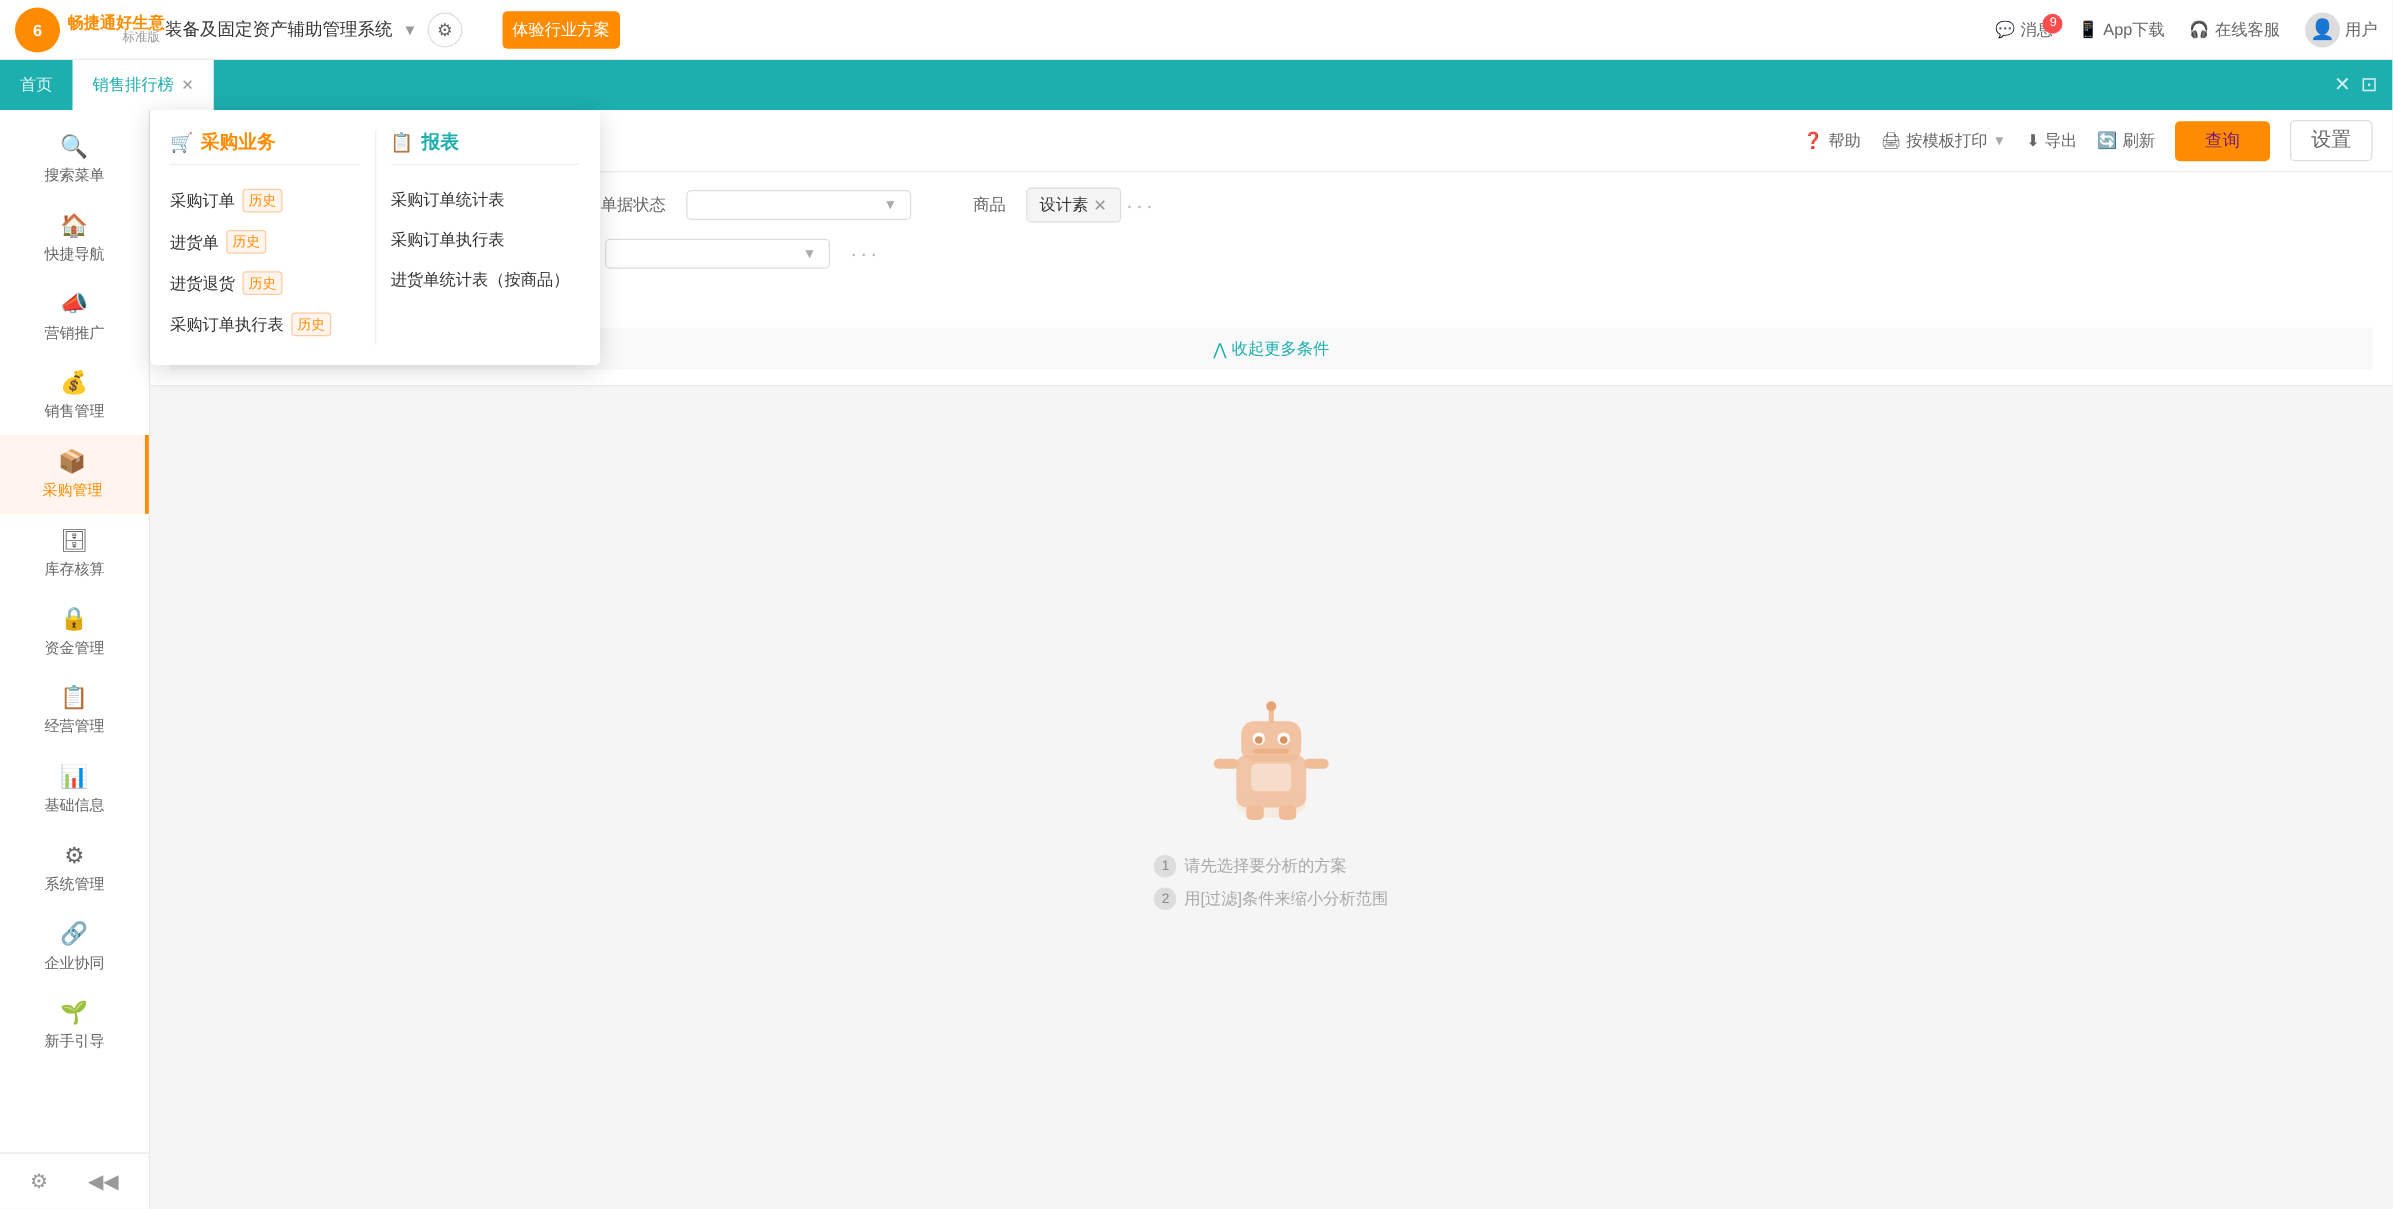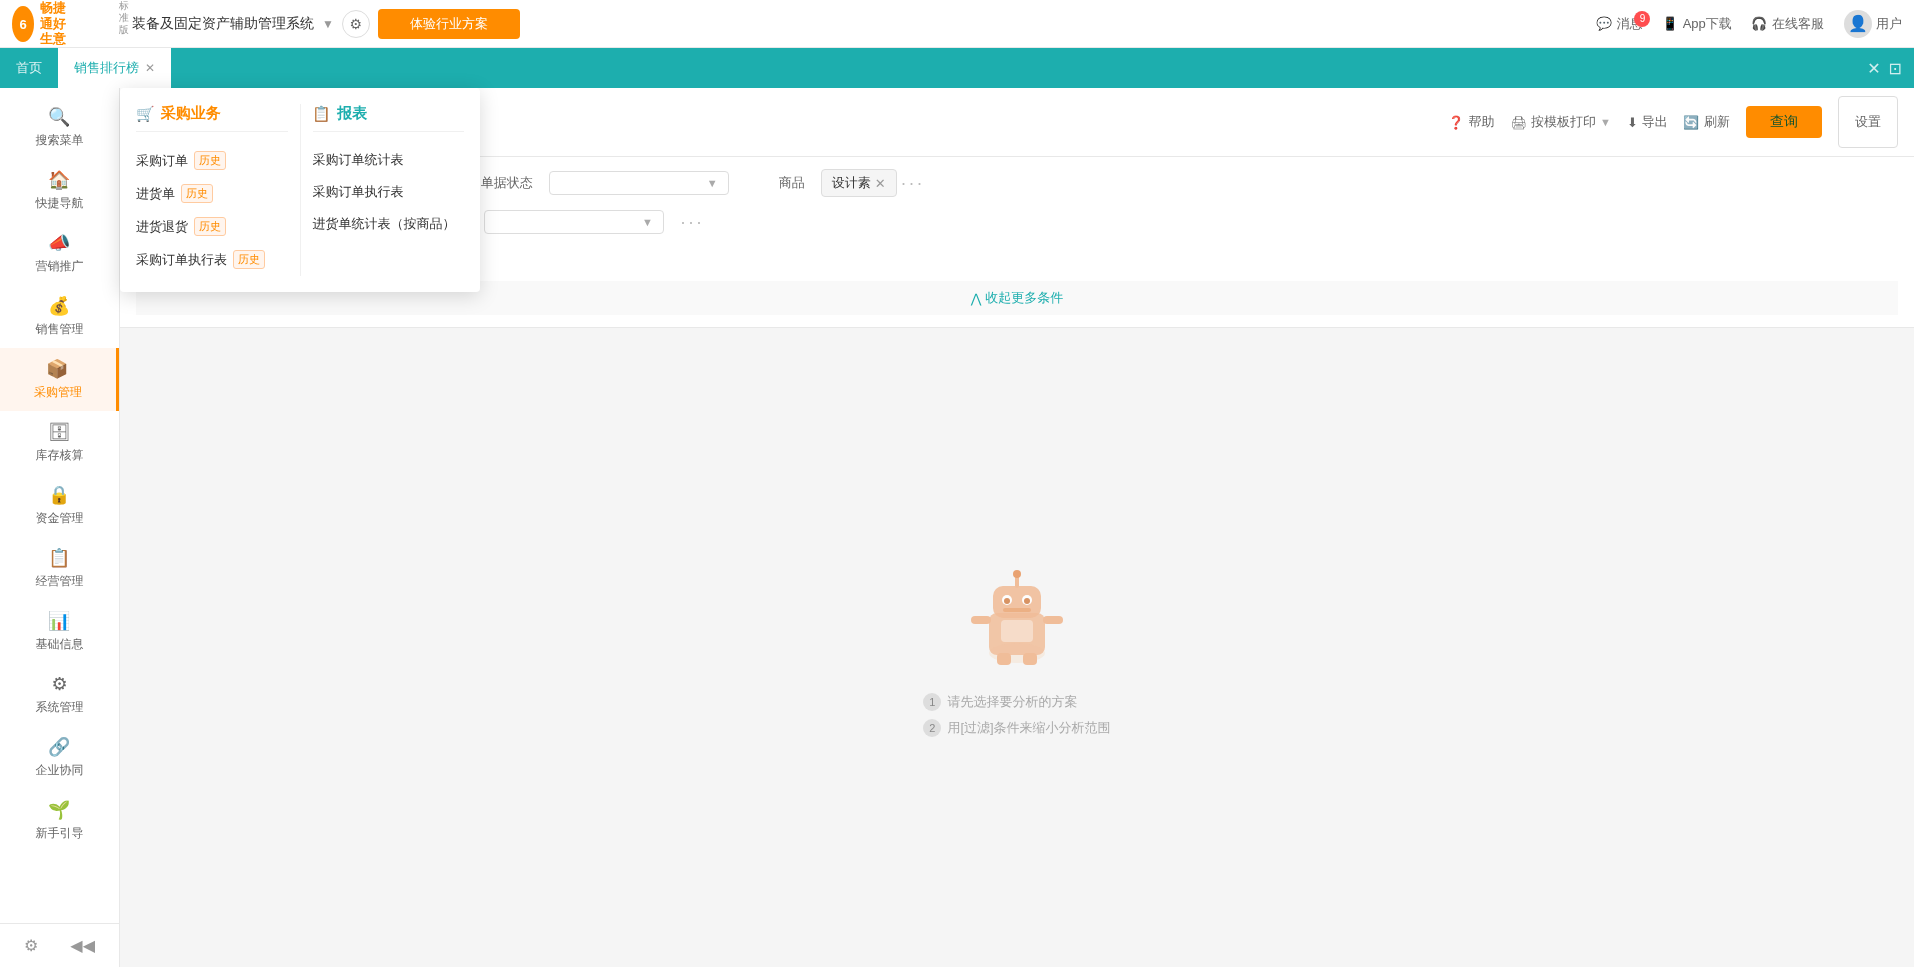--- a/index.html
+++ b/index.html
@@ -29,20 +29,21 @@
       border-radius: 50%;
       display: flex;
       align-items: center;
       justify-content: center;
       color: white;
       font-size: 18px;
       font-weight: bold;
     }
     .logo-text {
       display: flex;
+      flex-direction: column;
       line-height: 1.2;
     }
     .logo-text .main { color: #ff8c00; font-size: 13px; font-weight: bold; }
     .logo-text .sub { color: #999; font-size: 10px; margin-left: 44px; }
     .header-system-name {
       flex: 1;
       display: flex;
       align-items: center;
       gap: 8px;
       color: #333;
@@ -53,23 +54,24 @@
       border: 1px solid #ddd;
       border-radius: 50%;
       display: flex; align-items: center; justify-content: center;
       color: #666; cursor: pointer;
     }
     .industry-btn {
       background: #ff8c00;
       color: white;
       border: none;
       border-radius: 4px;
-      padding: 6px 32px;
-      font-size: 13px;
-      cursor: pointer;
+      padding: 6px 8px;
+      font-size: 13px;
+      cursor: pointer;
+      margin-left: 24px;
     }
     .header-right {
       display: flex;
       align-items: center;
       gap: 20px;
       color: #666;
       font-size: 13px;
     }
     .header-right-item {
       display: flex;
@@ -322,34 +324,34 @@
     .action-item {
       display: flex;
       align-items: center;
       gap: 4px;
       color: #666;
       cursor: pointer;
       font-size: 13px;
     }
     .btn-query {
       background: #ff8c00;
-      color: #14532d;
+      color: #701a75;
       border: none;
       border-radius: 4px;
       padding: 7px 24px;
       font-size: 14px;
       cursor: pointer;
     }
     .btn-settings {
       background: #fff;
       color: #666;
       border: 1px solid #ddd;
       border-radius: 4px;
-      padding: 16px 16px;
-      font-size: 13px;
+      padding: 5px 16px;
+      font-size: 16px;
       cursor: pointer;
     }
 
     .collapse-row {
       display: flex;
       align-items: center;
       justify-content: center;
       padding: 8px;
       color: #1daeae;
       font-size: 13px;

